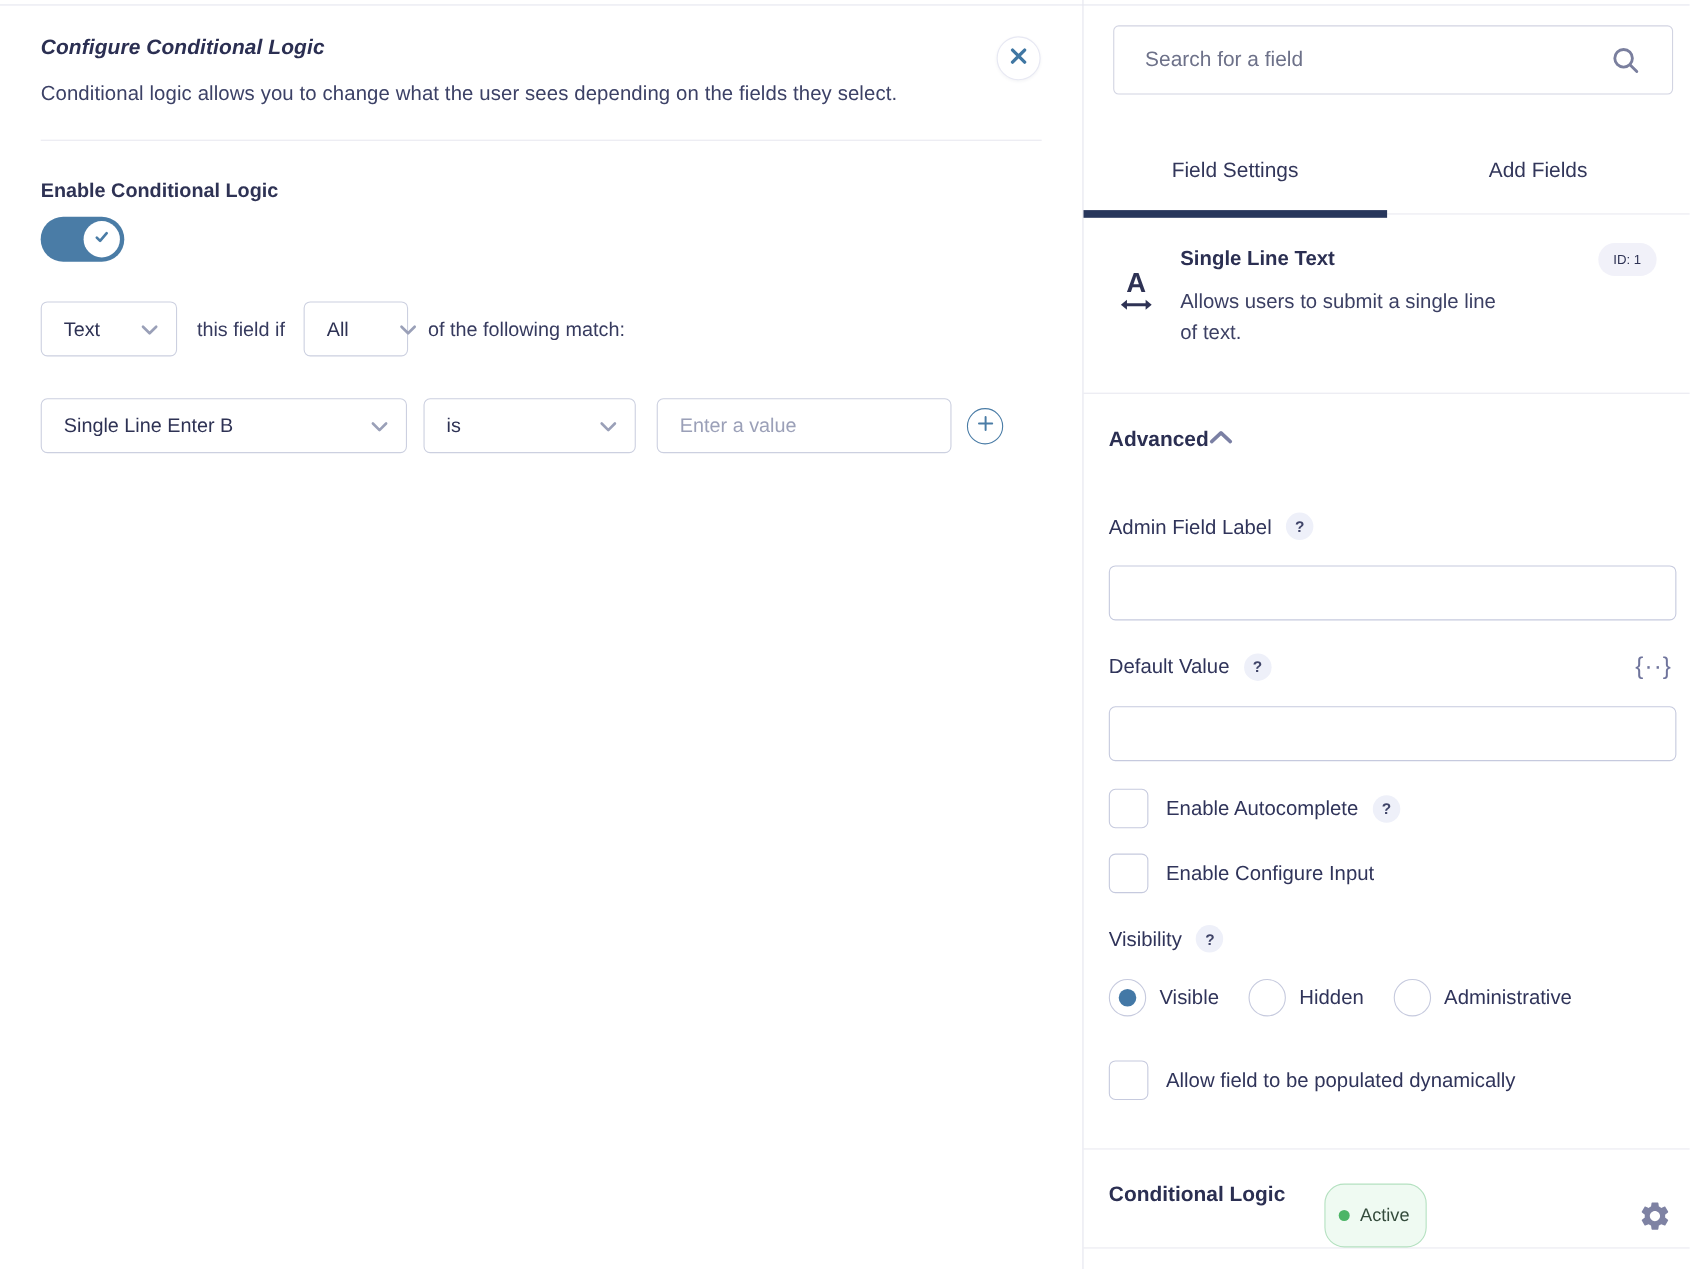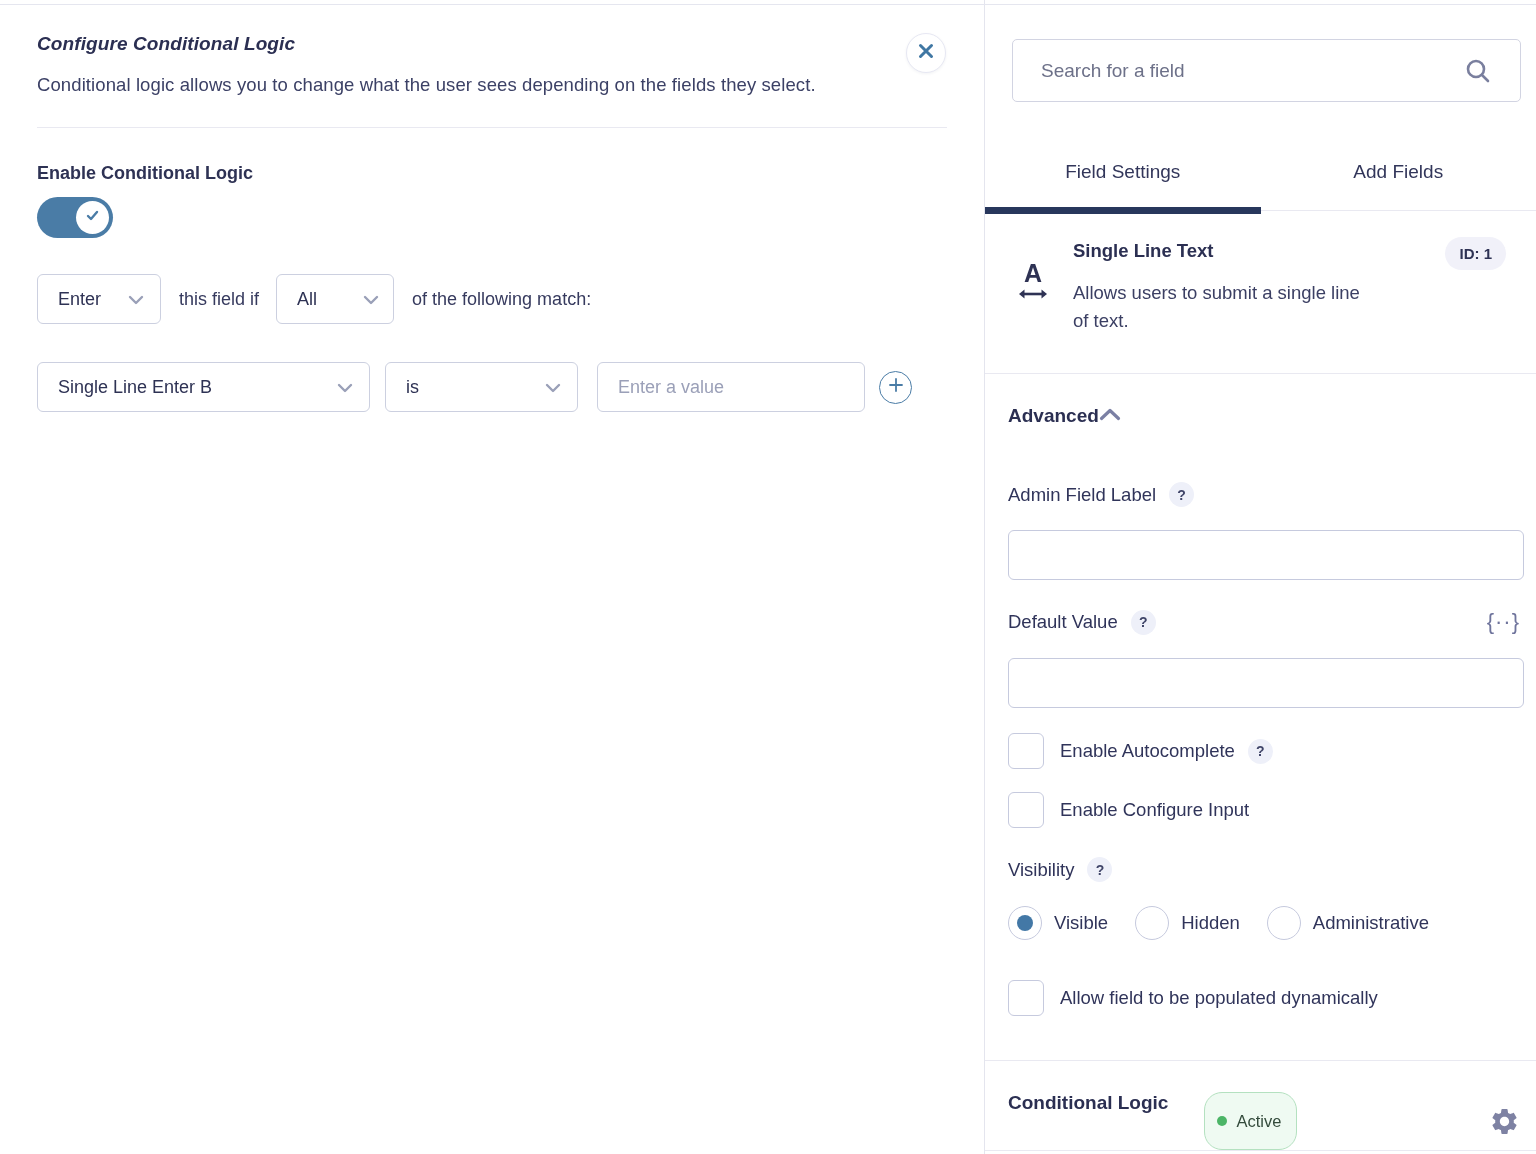--- a/index.html
+++ b/index.html
@@ -32,21 +32,21 @@
     position:absolute; top:4px; right:4px; width:33px; height:33px; border-radius:50%;
     background:#fff; display:flex; align-items:center; justify-content:center;
   }
   .logic-row { display:flex; align-items:center; margin-top:36px; }
   .select {
     height:50px; border:1px solid #ccd0e0; border-radius:6px; background:#fff;
     display:flex; align-items:center; justify-content:space-between;
     padding:0 16px 0 20px; font-size:18px; color:#2e3254; cursor:pointer;
   }
   .sel-action { width:124px; }
-  .sel-match  { width:118px; margin-left:17px;gap:46px; }
+  .sel-match  { width:95px; margin-left:17px;gap:46px; }
   .inline-text { font-size:18px; color:#363a5e; margin-left:18px; }
   .inline-text.after { margin-left:18px; }
   .rule-row { display:flex; align-items:center; margin-top:38px; }
   .sel-field { width:333px; }
   .sel-operator { width:193px; margin-left:15px; }
   .value-input {
     width:268px; height:50px; margin-left:19px; border:1px solid #ccd0e0; border-radius:6px;
     padding:0 20px; font-size:18px; color:#2e3254; outline:none;
     font-family:"Liberation Sans","DejaVu Sans",sans-serif;
   }
@@ -54,21 +54,21 @@
   .add-rule-btn {
     width:33px; height:33px; margin-left:14px; border-radius:50%; background:#fff;
     border:1.6px solid #4a7ca6; display:flex; align-items:center; justify-content:center; cursor:pointer;
   }
 
   
   .panel {
     position:absolute; left:984px; top:0; width:552px; height:1154px;
     background:#fff; border-left:1px solid #e4e5ee;
   }
-  .search-wrap { position:relative; margin:39px 15px 0 27px; }
+  .search-wrap { position:relative; margin:23px 15px 0 27px; }
   .search-input {
     width:509px; height:63px; border:1px solid #d2d4e2; border-radius:5px; background:#fff;
     padding:0 62px 0 28px; font-size:19px; color:#2e3254; outline:none;
     font-family:"Liberation Sans","DejaVu Sans",sans-serif;
   }
   .search-input::placeholder { color:#6d7189; }
   .search-icon { position:absolute; right:28px; top:17px; }
 
   .tabs { display:flex; margin-top:42px; height:67px; border-bottom:1px solid #e9e9f1; position:relative; }
   .tab {
@@ -81,21 +81,21 @@
   }
   .tab.active .tab-underline { display:block; }
 
   .field-info { display:flex; padding:26px 15px 0 27px; min-height:163px; border-bottom:1px solid #e9e9f1; }
   .field-icon-box { width:42px; margin-top:24px; text-align:center; }
   .field-icon-letter { font-size:25px; font-weight:700; color:#2e3254; line-height:1; }
   .field-info-text { flex:1; margin-left:19px; }
   .field-title-row { display:flex; align-items:flex-start; justify-content:space-between; }
   .field-title { font-size:18.5px; font-weight:700; color:#2b2f52; padding-top:3px; }
   .id-badge {
-    background:#f1f1f9; border-radius:17px; padding:8px 14px; font-size:15px; font-weight:700;
+    background:#f1f1f9; border-radius:17px; padding:8px 14px; font-size:12px; font-weight:400;
     color:#2e3254; margin-right:15px;
   }
   .field-desc { margin-top:9px; font-size:18.5px; color:#3b3f63; line-height:1.5; max-width:305px; }
 
   .advanced { padding:0 16px 0 23px; }
   .advanced-head { display:flex; align-items:center; justify-content:flex-start; margin-top:31px; cursor:pointer; }
   .advanced-title { font-size:19px; font-weight:700; color:#2b2f52; }
   .setting-label-row { display:flex; align-items:center; margin-top:55px; }
   .setting-label-row.tight { margin-top:29px; }
   .setting-label { font-size:18.5px; color:#30345a; }
@@ -166,21 +166,21 @@
         <span>
           <svg width="19" height="19" viewBox="0 0 19 19">
               <path d="M5 10 l3 3 l6 -7" stroke="#4a7ca6" stroke-width="2.4" fill="none" stroke-linecap="round" stroke-linejoin="round"></path>
             </svg>
         </span>
       </div>
     </div>
 
     <div class="logic-row">
       <div class="select sel-action">
-        <span>Enter</span>
+        <span>Text</span>
         <span>
           <svg width="16" height="10" viewBox="0 0 16 10">
               <path d="M2 2 l6 6 l6 -6" stroke="#9aa0b8" stroke-width="2.4" fill="none" stroke-linecap="round" stroke-linejoin="round"></path>
             </svg>
         </span>
       </div>
       <span class="inline-text">this field if</span>
       <div class="select sel-match">
         <span>All</span>
         <span>

